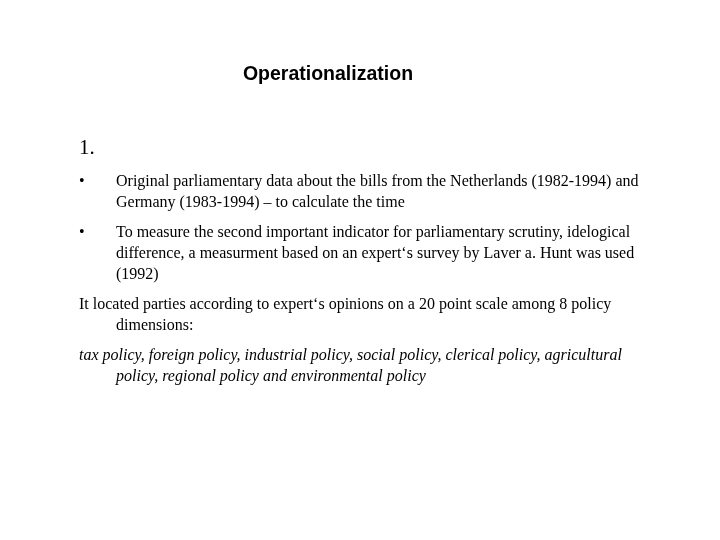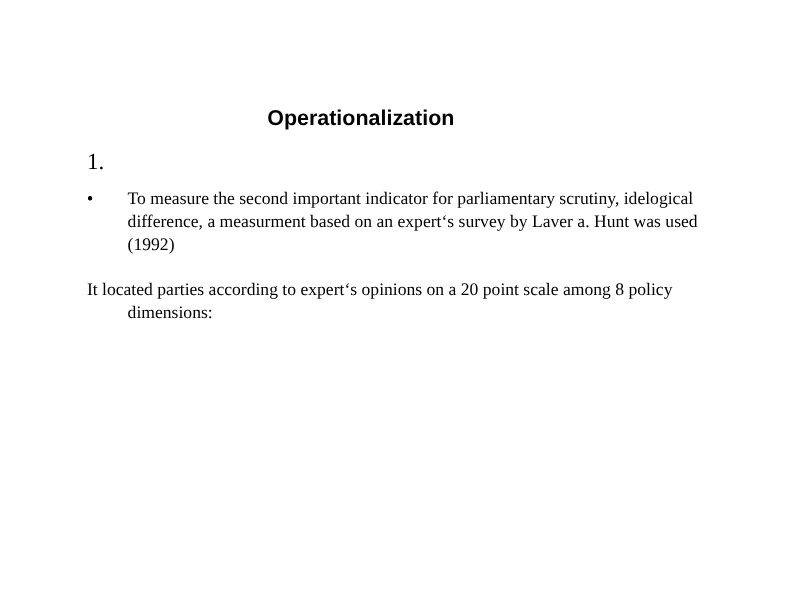--- a/index.html
+++ b/index.html
@@ -23,21 +23,20 @@
     .title {
       position: absolute;
       left: 0;
       width: 656px;
       top: 60px;
       text-align: center;
       font-family: "Liberation Sans", sans-serif;
       font-weight: bold;
       font-size: 19.5px;
       line-height: 26px;
-      margin-top: 35px;
     }
     .body {
       position: absolute;
       left: 79px;
       top: 133px;
       width: 580px;
       font-family: "Liberation Serif", serif;
       font-size: 16px;
       line-height: 21px;
     }
@@ -66,42 +65,44 @@
       margin-top: 9px;
     }
     .bullet-glyph {
       position: absolute;
       left: 0;
       top: 0;
     }
     .para {
       padding-left: 37px;
       text-indent: -37px;
-      margin-top: 20px;
+      margin-top: 9px;
     }
     .para.italic {
       font-style: italic;
     }
   </style>
 </head>
 <body>
 
 <div class="slide">
   <div class="title">Operationalization</div>
 
   <div class="body">
     <div class="heading-row">
       <span class="heading-num">1.</span>
     </div>
 
     <div class="bullet-item">
       <span class="bullet-glyph">•</span>
+      <span>Original parliamentary data about the bills from the Netherlands (1982-1994) and Germany (1983-1994) – to calculate the time</span>
     </div>
 
     <div class="bullet-item">
       <span class="bullet-glyph">•</span>
       <span>To measure the second important indicator for parliamentary scrutiny, idelogical difference, a measurment based on an expert‘s survey by Laver a. Hunt was used (1992)</span>
     </div>
 
     <div class="para">It located parties according to expert‘s opinions on a 20 point scale among 8 policy dimensions:</div>
 
+    <div class="para italic">tax policy, foreign policy, industrial policy, social policy, clerical policy, agricultural policy, regional policy and environmental policy</div>
   </div>
 </div>
 
 </body></html>

